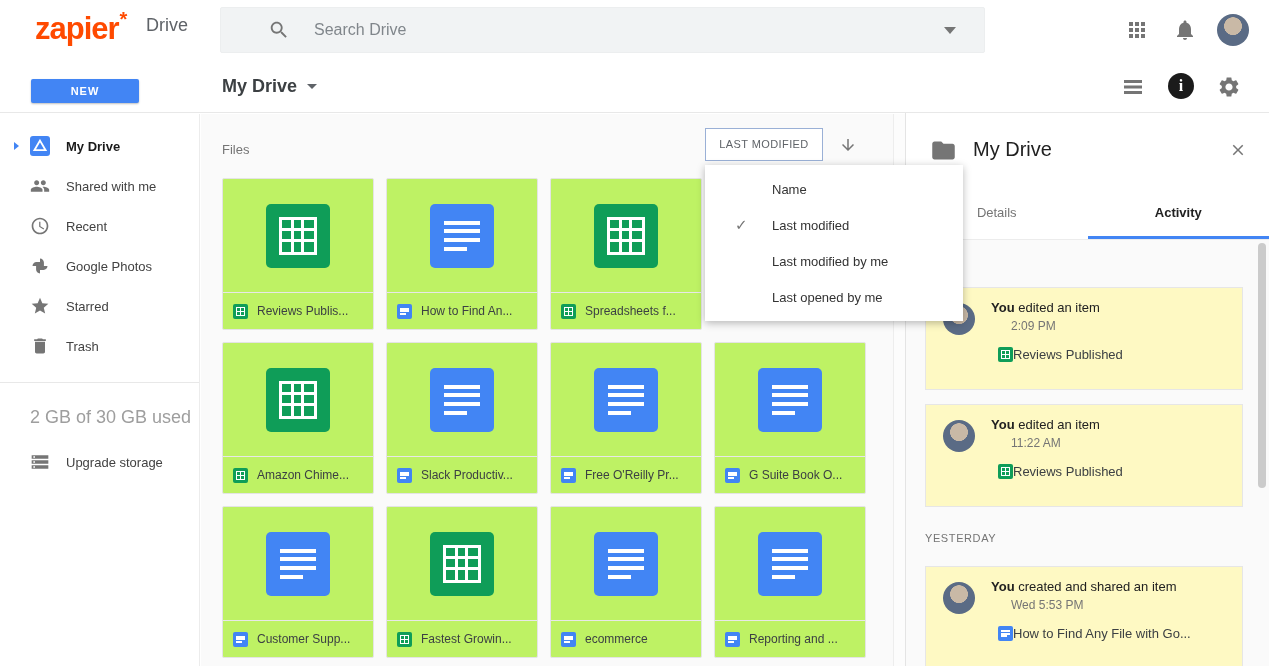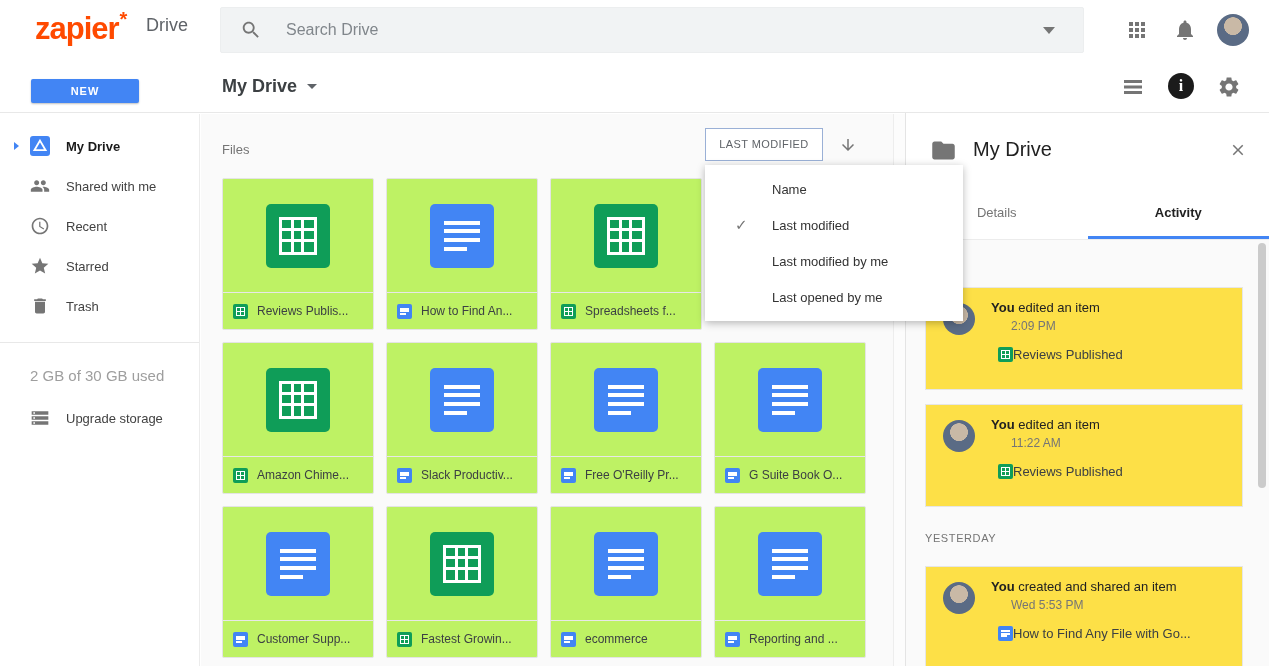--- a/index.html
+++ b/index.html
@@ -4,21 +4,21 @@
 <style>
   * { margin:0; padding:0; box-sizing:border-box; }
   body { font-family:"Liberation Sans","DejaVu Sans",sans-serif; background:#fff; }
   .app { position:relative; width:1269px; height:666px; background:#fff; overflow:hidden; }
 
   
   .topbar { position:absolute; top:0; left:0; right:0; height:60px; background:#fff; z-index:5; }
   .logo { position:absolute; left:35px; top:11px; font-size:31px; font-weight:bold; color:#ff4a00; letter-spacing:-1px; cursor:pointer; }
   .logo .mark { font-size:20px; vertical-align:top; position:relative; top:-3px; left:1px; }
   .app-name { position:absolute; left:146px; top:15px; font-size:18px; color:#5f6368; }
-  .searchbar { position:absolute; left:220px; top:7px; width:864px; height:46px; background:#f1f3f4; border:1px solid #eceeef; border-radius:2px; display:flex; align-items:center; }
+  .searchbar { position:absolute; left:220px; top:7px; width:765px; height:46px; background:#f1f3f4; border:1px solid #eceeef; border-radius:2px; display:flex; align-items:center;padding-left:28px; }
   .search-icon { margin-left:19px; width:22px; height:22px; flex:none; }
   .search-input { flex:1; border:none; outline:none; background:transparent; font-size:16px; color:#3c4043; margin-left:24px; font-family:inherit; }
   .search-input::placeholder { color:#80868b; }
   .search-caret { width:0; height:0; border-left:6px solid transparent; border-right:6px solid transparent; border-top:7px solid #757575; margin-right:28px; cursor:pointer; flex:none; }
   .apps-btn { position:absolute; left:1125px; top:18px; width:24px; height:24px; cursor:pointer; }
   .bell-btn { position:absolute; left:1173px; top:18px; width:24px; height:24px; cursor:pointer; }
   .avatar { position:absolute; left:1217px; top:14px; width:32px; height:32px; border-radius:50%; cursor:pointer;
             background:radial-gradient(circle at 50% 38%, #c9b9a6 0 34%, #5a6b85 36%), linear-gradient(135deg,#8fa3bd,#46546b); }
 
   
@@ -33,21 +33,21 @@
   .gear-btn { position:absolute; left:1217px; top:15px; width:24px; height:24px; cursor:pointer; }
 
   
   .sidebar { position:absolute; left:0; top:114px; width:200px; bottom:0; background:#fff; border-right:1px solid #ececec; padding-top:12px; }
   .side-item { position:relative; height:40px; cursor:pointer; }
   .active-arrow { position:absolute; left:14px; top:16px; width:0; height:0; border-top:4px solid transparent; border-bottom:4px solid transparent; border-left:5px solid #4285f4; }
   .side-icon { position:absolute; left:30px; top:10px; width:20px; height:20px; }
   .side-label { position:absolute; left:66px; top:13px; font-size:13px; color:#424242; }
   .side-item.active .side-label { font-weight:bold; color:#1a1a1a; }
   .sidebar-divider { border:none; border-top:1px solid #e8e8e8; margin-top:16px; }
-  .storage-text { margin:24px 0 0 30px; font-size:15px; color:#9e9e9e; }
+  .storage-text { margin:24px 0 0 30px; font-size:18px; color:#9e9e9e; }
   .upgrade-row { position:relative; height:40px; margin-top:14px; cursor:pointer; }
 
   
   .main { position:absolute; left:201px; top:114px; right:364px; bottom:0; background:#fafafa; }
   .files-label { position:absolute; left:21px; top:28px; font-size:13px; color:#757575; }
   .sort-btn { position:absolute; left:504px; top:14px; width:118px; height:33px; background:#fff; border:1px solid #9ab0d6; font-size:11px;
               color:#5f6368; letter-spacing:.4px; text-align:center; line-height:31px; cursor:pointer; }
   .sort-arrow { position:absolute; left:638px; top:22px; width:18px; height:18px; cursor:pointer; }
 
   .sort-menu { position:absolute; left:504px; top:51px; width:258px; background:#fff; box-shadow:0 2px 8px rgba(0,0,0,.28); z-index:30; padding:6px 12px; }
@@ -89,21 +89,21 @@
   .panel { position:absolute; right:0; top:113px; width:364px; bottom:0; background:#fff; border-left:1px solid #e4e4e4; }
   .panel-header { position:relative; height:75px; background:#fff; }
   .folder-icon { position:absolute; left:24px; top:24px; width:27px; height:27px; }
   .panel-title { position:absolute; left:67px; top:25px; font-size:20px; color:#212121; }
   .close-btn { position:absolute; right:22px; top:28px; width:18px; height:18px; cursor:pointer; }
   .panel-tabs { display:flex; height:52px; border-bottom:1px solid #ececec; background:#fff; }
   .tab { flex:1; text-align:center; line-height:49px; font-size:13px; color:#757575; cursor:pointer; position:relative; }
   .tab.active { color:#212121; font-weight:bold; }
   .tab.active::after { content:""; position:absolute; left:0; right:0; bottom:0; height:3px; background:#4285f4; }
   .panel-body { position:absolute; top:127px; left:0; right:0; bottom:0; background:#fafafa; overflow:hidden; }
-  .activity-card { position:absolute; left:19px; width:318px; background:#fde047; border:1px solid #e6e6e6; }
+  .activity-card { position:absolute; left:19px; width:318px; background:#fef9c3; border:1px solid #e6e6e6; }
   .act-0 { top:47px; height:103px; }
   .act-1 { top:164px; height:103px; }
   .act-2 { top:326px; height:130px; }
   .act-avatar { position:absolute; left:17px; top:15px; width:32px; height:32px; border-radius:50%;
             background:radial-gradient(circle at 50% 38%, #c9b9a6 0 34%, #5a6b85 36%), linear-gradient(135deg,#8fa3bd,#46546b); }
   .act-line1 { position:absolute; left:65px; top:12px; font-size:13px; color:#212121; }
   .act-time { position:absolute; left:65px; top:31px; font-size:12px; color:#757575;margin-left:20px; }
   .act-file { position:absolute; left:72px; top:59px; display:flex; align-items:center; cursor:pointer; }
   .fname2 { font-size:13px; color:#3c4043; white-space:nowrap; }
   .yesterday { position:absolute; left:19px; top:292px; font-size:11px; color:#757575; letter-spacing:.6px; }
@@ -185,20 +185,28 @@
       <span class="side-icon">
         <svg class="gicon" viewBox="0 0 24 24" fill="#757575">
             <path d="M11.99 2C6.47 2 2 6.48 2 12s4.47 10 9.99 10C17.52 22 22 17.52 22 12S17.52 2 11.99 2zM12 20c-4.42 0-8-3.58-8-8s3.58-8 8-8 8 3.58 8 8-3.58 8-8 8zm.5-13H11v6l5.25 3.15.75-1.23-4.5-2.67z"></path>
           </svg>
       </span>
       <span class="side-label">Recent</span>
     </div>
     <div class="side-item">
       <span class="side-icon">
         <svg class="gicon" viewBox="0 0 24 24" fill="#757575">
+            <path d="M12 12H3c0-2.6 2.1-4.7 4.7-4.7H12V12zm0 0v9c-2.6 0-4.7-2.1-4.7-4.7V12H12zm0 0h9c0 2.6-2.1 4.7-4.7 4.7H12V12zm0 0V3c2.6 0 4.7 2.1 4.7 4.7V12H12z"></path>
+          </svg>
+      </span>
+      <span class="side-label">Google Photos</span>
+    </div>
+    <div class="side-item">
+      <span class="side-icon">
+        <svg class="gicon" viewBox="0 0 24 24" fill="#757575">
             <path d="M12 17.27L18.18 21l-1.64-7.03L22 9.24l-7.19-.61L12 2 9.19 8.63 2 9.24l5.46 4.73L5.82 21z"></path>
           </svg>
       </span>
       <span class="side-label">Starred</span>
     </div>
     <div class="side-item">
       <span class="side-icon">
         <svg class="gicon" viewBox="0 0 24 24" fill="#757575">
             <path d="M6 19c0 1.1.9 2 2 2h8c1.1 0 2-.9 2-2V7H6v12zM19 4h-3.5l-1-1h-5l-1 1H5v2h14V4z"></path>
           </svg>

